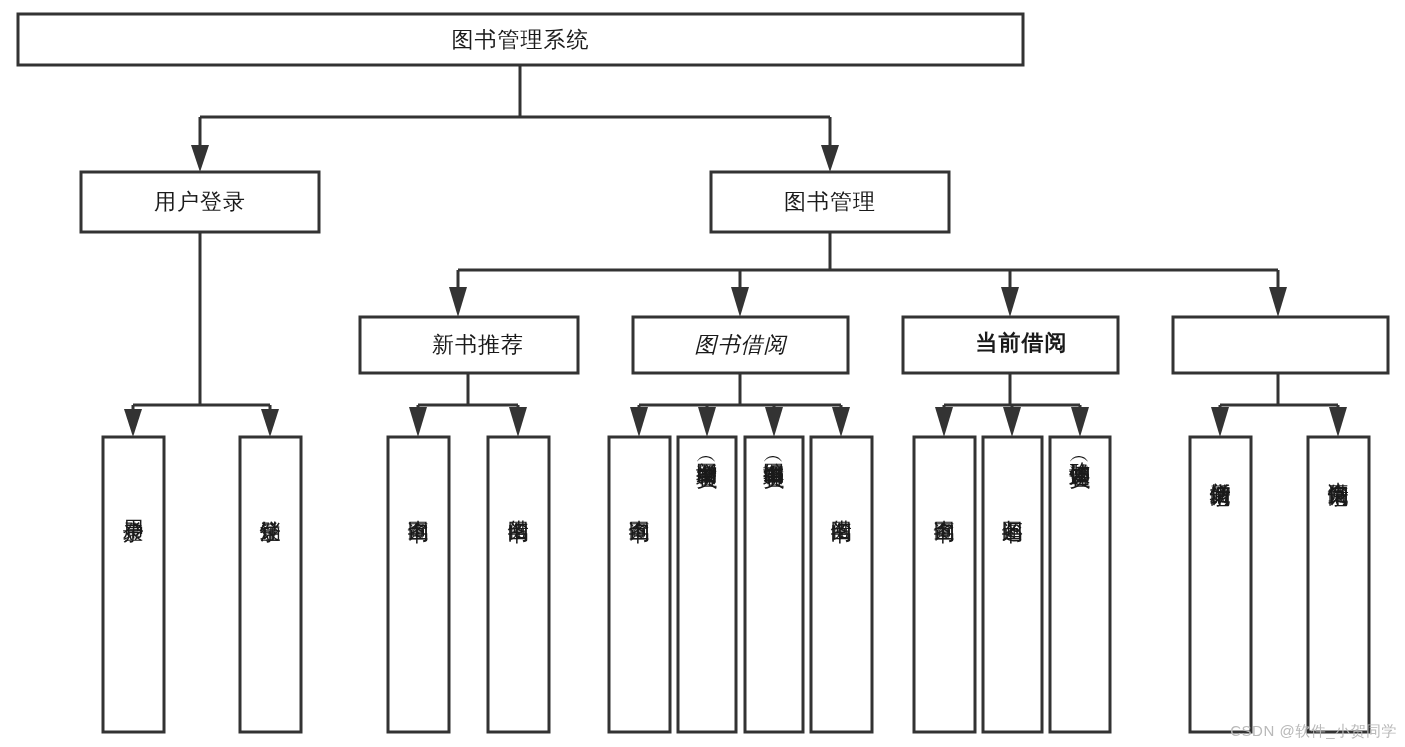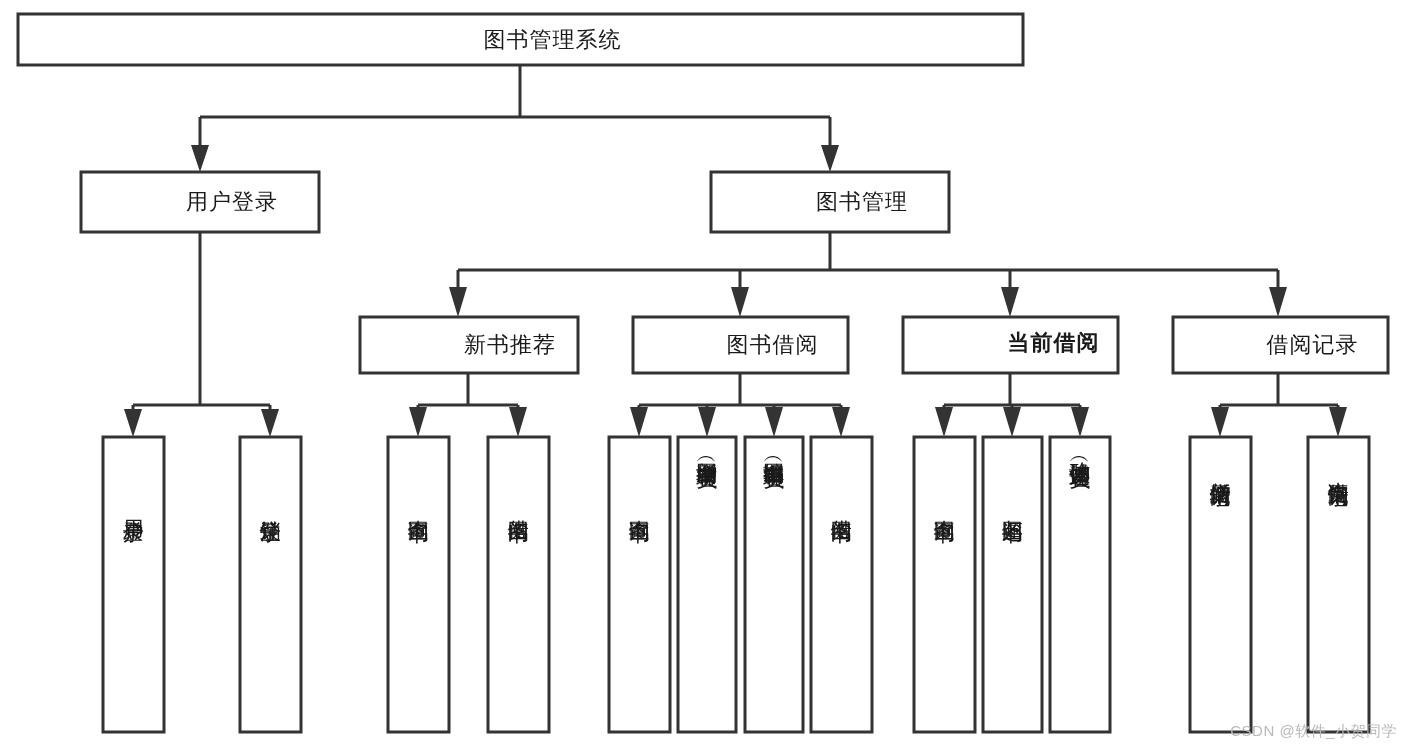--- a/index.html
+++ b/index.html
@@ -54,21 +54,20 @@
     line-height: 1.12;
     letter-spacing: 1px;
     white-space: nowrap;
   }
   .hlabel-wrap {
     position: absolute;
     display: flex;
     align-items: center;
     justify-content: center;
     pointer-events: none;
-    padding-left: 32px;
   }
   .hlabel {
     font-family: "Liberation Sans", "DejaVu Sans", sans-serif;
     font-size: 22px;
     color: #1a1a1a;
     white-space: nowrap;
     letter-spacing: 1px;
   }
   #watermark {
     position: absolute;
@@ -189,31 +188,28 @@
   </div>
 
   <div class="hlabel-wrap" style="left:711px; top:172px; width:238px; height:60px;border-radius:13px;">
     <span class="hlabel">图书管理</span>
   </div>
 
   <div class="hlabel-wrap" style="left:360px; top:317px; width:236px; height:56px;">
     <span class="hlabel">新书推荐</span>
   </div>
 
-  <div class="hlabel-wrap" style="left:633px; top:317px; width:215px; height:56px;">
+  <div class="hlabel-wrap" style="left:633px; top:317px; width:215px; height:56px;font-style:italic;">
     <span class="hlabel">图书借阅</span>
   </div>
 
   <div class="hlabel-wrap" style="left:903px; top:315px; width:237px; height:56px;font-weight:bold;">
     <span class="hlabel">当前借阅</span>
   </div>
 
-  <div class="hlabel-wrap" style="left:1173px; top:317px; width:215px; height:56px;">
-    <span class="hlabel">借阅记录</span>
-  </div>
 
   <div class="vlabel-wrap" style="left:103px; top:437px; width:61px; height:295px; padding-top:66px;">
     <span class="vlabel">用户登录</span>
   </div>
   <div class="vlabel-wrap" style="left:240px; top:437px; width:61px; height:295px; padding-top:66px;">
     <span class="vlabel">注销登录</span>
   </div>
 
   <div class="vlabel-wrap" style="left:388px; top:437px; width:61px; height:295px; padding-top:66px;">
     <span class="vlabel">查询图书</span>

